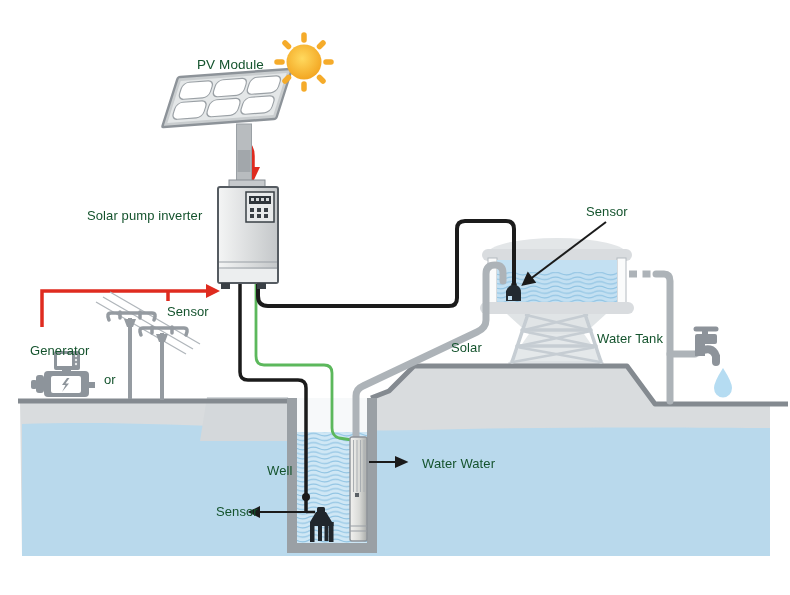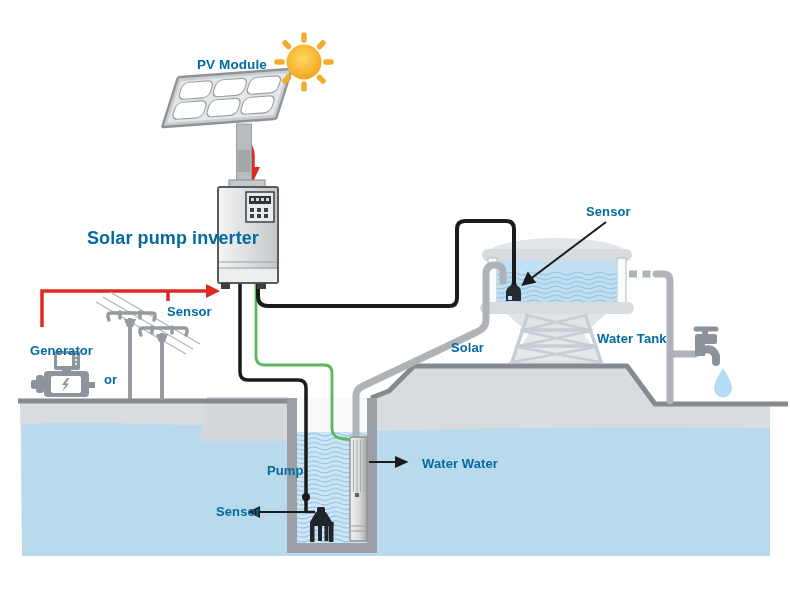--- a/index.html
+++ b/index.html
@@ -1,19 +1,19 @@
 <!DOCTYPE html>
 <html><head>
 <meta charset="utf-8">
 <style>
   html,body{margin:0;padding:0;background:#fff;}
   .stage{position:relative;width:790px;height:595px;background:#ffffff;overflow:hidden;
          font-family:"Liberation Sans",sans-serif;}
   .stage svg{position:absolute;left:0;top:0;}
-  .lbl{position:absolute;font-weight:700;font-size:13px;color:#0369a1;white-space:nowrap;
+  .lbl{position:absolute;font-weight:400;font-size:13px;color:#14532d;white-space:nowrap;
        letter-spacing:.1px;padding-left:11px;}
 </style>
 </head>
 <body>
 
 <div class="stage">
 
 <svg width="790" height="595" viewBox="0 0 790 595">
   <defs>
     <radialGradient id="sunG" cx="45%" cy="40%" r="65%">
@@ -210,24 +210,24 @@
     <path d="M258,512 H306" fill="none"></path>
     <polygon points="250,512 259,507.5 259,516.5"></polygon>
     <path d="M369,462 H397" fill="none"></path>
     <polygon points="406,462 396,457.5 396,466.5"></polygon>
     <path d="M606,222 L529,280" fill="none"></path>
     <polygon points="523,284.5 534.5,282 528,273.5"></polygon>
   </g>
 </svg>
 
 <div class="lbl" style="left:186px;top:57px;font-size:13.5px">PV Module</div>
-<div class="lbl" style="left:76px;top:228px;font-size:18px">Solar pump inverter</div>
+<div class="lbl" style="left:76px;top:208px;font-size:13px">Solar pump inverter</div>
 <div class="lbl" style="left:19px;top:343px">Generator</div>
 <div class="lbl" style="left:93px;top:372px">or</div>
 <div class="lbl" style="left:156px;top:304px">Sensor</div>
 <div class="lbl" style="left:575px;top:204px">Sensor</div>
 <div class="lbl" style="left:586px;top:331px">Water Tank</div>
 <div class="lbl" style="left:440px;top:340px">Solar</div>
-<div class="lbl" style="left:256px;top:463px">Pump</div>
+<div class="lbl" style="left:256px;top:463px">Well</div>
 <div class="lbl" style="left:411px;top:456px">Water Water</div>
 <div class="lbl" style="left:205px;top:504px">Sensor</div>
 
 </div>
 
 </body></html>

